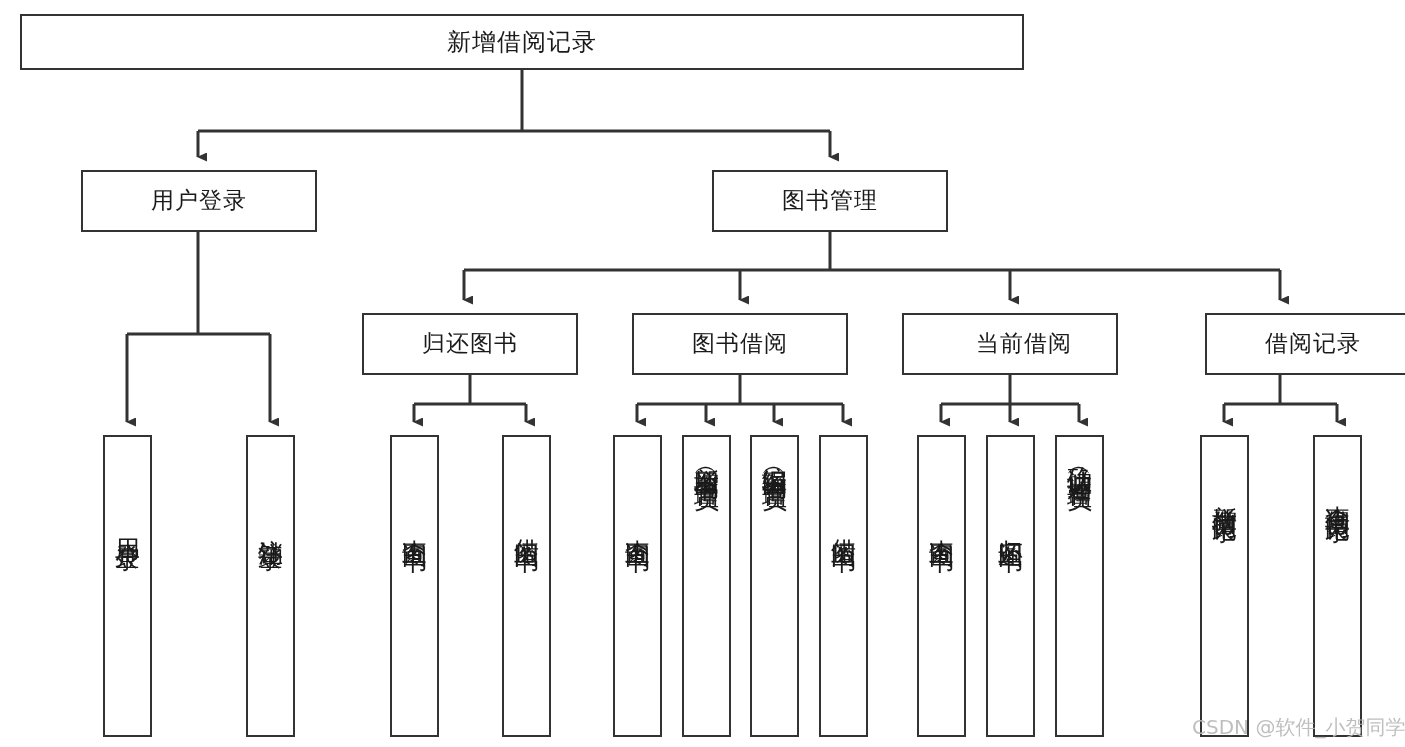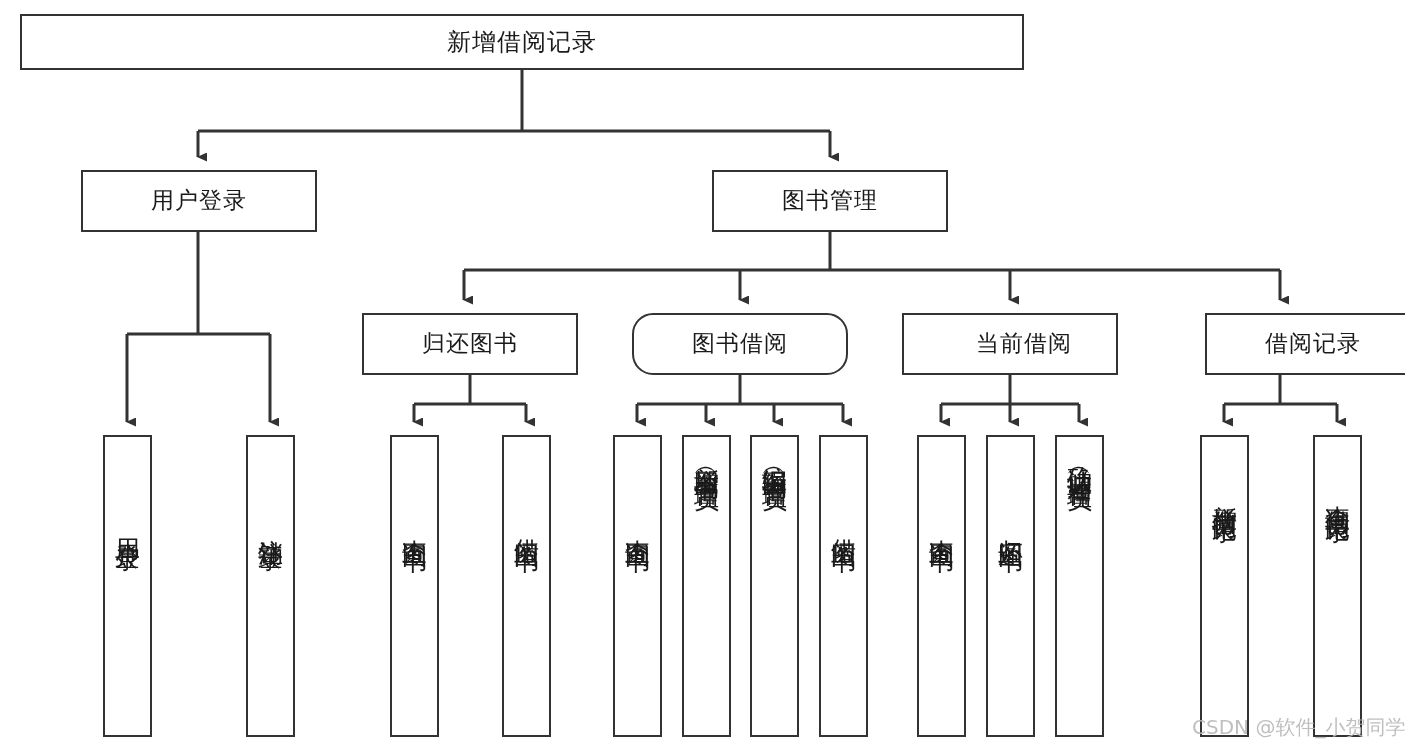--- a/index.html
+++ b/index.html
@@ -145,21 +145,21 @@
   </div>
 
   <div class="node horiz" style="left:712px; top:170px; width:236px; height:62px;">
     <span class="label">图书管理</span>
   </div>
 
   <div class="node horiz" style="left:362px; top:313px; width:216px; height:62px;">
     <span class="label">归还图书</span>
   </div>
 
-  <div class="node horiz" style="left:632px; top:313px; width:216px; height:62px;border-radius:21px;">
+  <div class="node horiz" style="left:632px; top:313px; width:216px; height:62px;">
     <span class="label">图书借阅</span>
   </div>
 
   <div class="node horiz" style="left:902px; top:313px; width:216px; height:62px;padding-left:28px;">
     <span class="label">当前借阅</span>
   </div>
 
   <div class="node horiz" style="left:1172px; top:313px; width:216px; height:62px;margin-left:33px;">
     <span class="label">借阅记录</span>
   </div>

